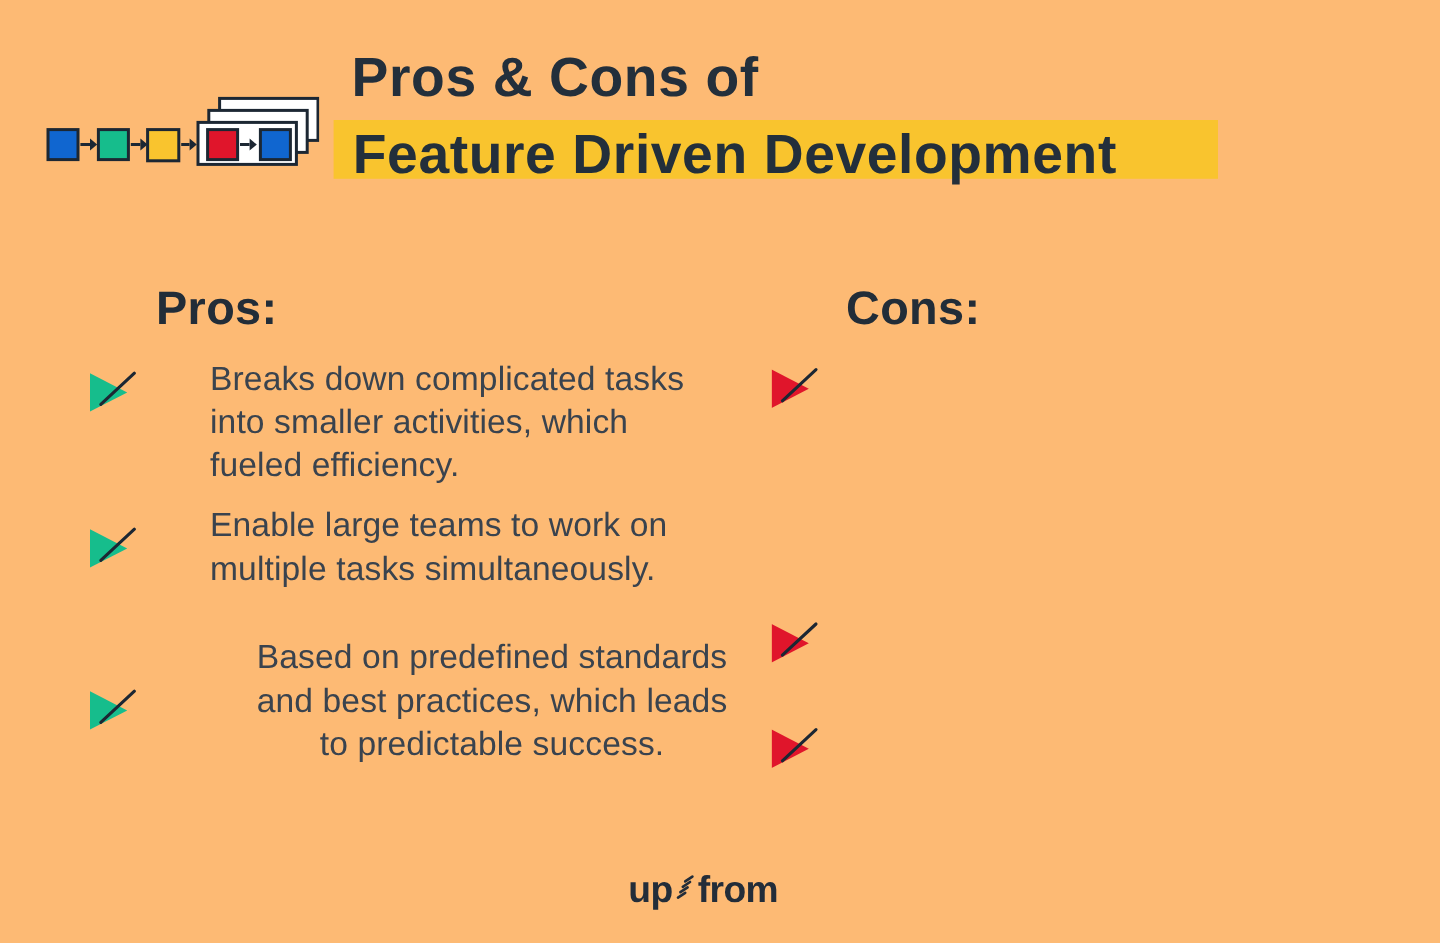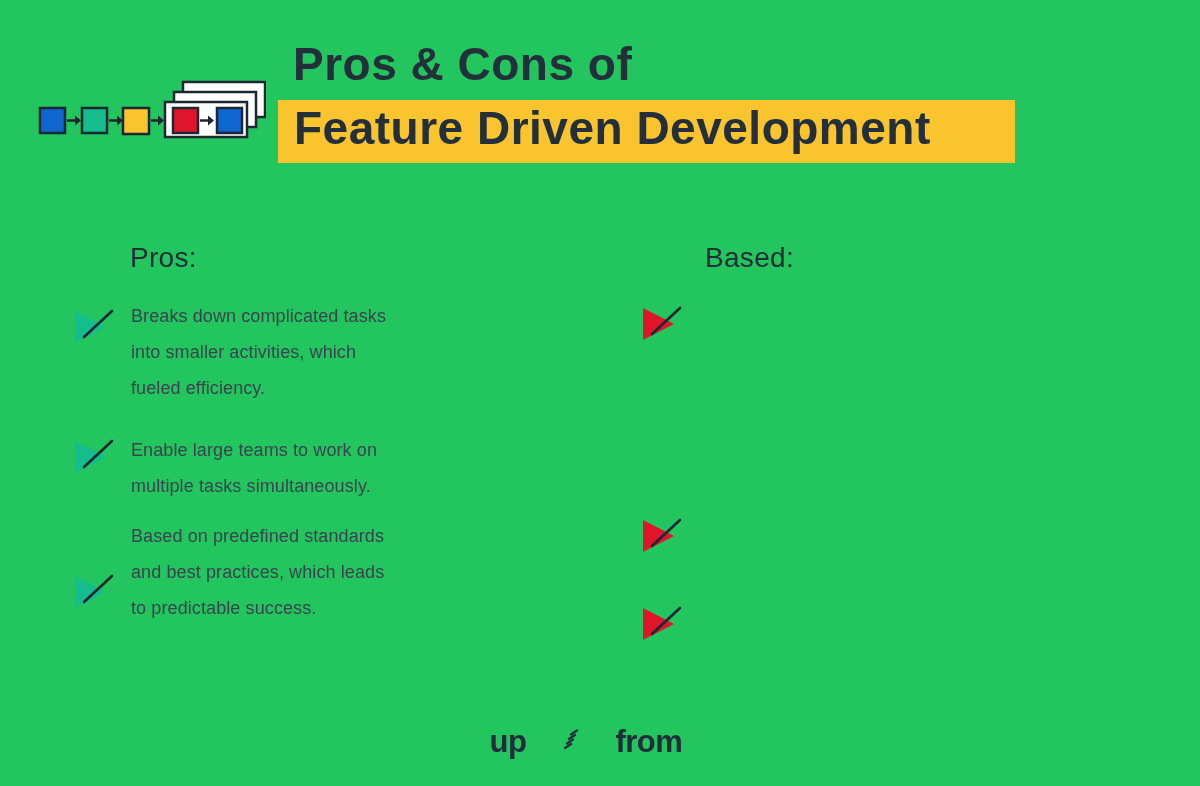--- a/index.html
+++ b/index.html
@@ -1,79 +1,80 @@
 <!DOCTYPE html>
 <html><head>
 <meta charset="utf-8">
 <style>
   * { margin: 0; padding: 0; box-sizing: border-box; }
   html, body { background: #ffffff; }
   .canvas {
     position: relative;
     width: 1200px;
     height: 786px;
-    background: #22c55e;
+    background: #fdba74;
     overflow: hidden;
     font-family: "Liberation Sans", sans-serif;
     color: #3a434e;
   }
   .flow-icon { position: absolute; left: 36px; top: 80px; width: 230px; height: 64px; }
   .flow-icon rect.card { fill: #ffffff; stroke: #1c2733; stroke-width: 2.5; }
   .flow-icon rect.sq { stroke: #1c2733; stroke-width: 2.5; }
   .flow-icon line { stroke: #1c2733; stroke-width: 2.5; }
   .flow-icon polygon.head { fill: #1c2733; }
 
   .title1 {
     position: absolute; left: 293px; top: 36px;
     font-size: 46px; line-height: 57px; font-weight: 700;
     color: #232f3b; letter-spacing: 0.5px; white-space: nowrap;
   }
   .title2-wrap {
     position: absolute; left: 278px; top: 100px;
-    width: 737px; height: 63px;
+    width: 737px; height: 49px;
     background: #f9c42e;
   }
   .title2-wrap span {
     position: absolute; left: 16px; top: 0;
     font-size: 46px; line-height: 57px; font-weight: 700;
     color: #232f3b; letter-spacing: 0.5px; white-space: nowrap;
   }
   .col-heading {
     position: absolute;
-    font-size: 28px; line-height: 34px; font-weight: 400;
+    font-size: 39px; line-height: 34px; font-weight: 700;
     color: #222d38; letter-spacing: 0.3px;
   }
   .pros-h { left: 130px; top: 241px; }
   .cons-h { left: 705px; top: 241px; }
 
   .body-text {
     position: absolute;
-    font-size: 18px; line-height: 36px; font-weight: 400;
+    font-size: 28px; line-height: 36px; font-weight: 400;
     color: #3a434e; letter-spacing: 0.1px;
     white-space: pre-line;
+    margin-left: 44px;
   }
   .pros-1 { left: 131px; top: 298px; width: 470px; }
-  .pros-2 { left: 131px; top: 432px; width: 470px; }
-  .pros-3 { left: 131px; top: 518px; width: 470px; }
+  .pros-2 { left: 131px; top: 420px; width: 470px; }
+  .pros-3 { left: 131px; top: 530px; width: 470px; text-align: center; }
   .cons-1 { left: 706px; top: 298px; width: 470px; }
   .cons-2 { left: 706px; top: 362px; width: 470px; }
   .cons-3 { left: 706px; top: 530px; width: 470px; }
 
   .mark { position: absolute; width: 40px; height: 36px; }
   .mark line { stroke: #1c2733; stroke-width: 2.6; stroke-linecap: round; }
   .g1 { left: 75px;  top: 308px; }
   .g2 { left: 75px;  top: 438px; }
   .g3 { left: 75px;  top: 573px; }
   .r1 { left: 643px; top: 305px; }
   .r2 { left: 643px; top: 517px; }
   .r3 { left: 643px; top: 605px; }
 
   .logo {
     position: absolute; left: 0; top: 724px; width: 1172px;
-    display: flex; align-items: center; justify-content: center; gap: 34px;
+    display: flex; align-items: center; justify-content: center;
   }
   .logo .word {
     font-size: 31px; font-weight: 700; color: #232d39; letter-spacing: -0.5px;
   }
   .logo .squiggle { width: 16px; height: 22px; margin: 0 2px 4px 3px; }
   .logo .squiggle line { stroke: #232d39; stroke-width: 2.2; stroke-linecap: round; }
 </style>
 </head>
 <body>
 
@@ -97,21 +98,21 @@
     <polygon class="head" points="172,35.5 172,45.5 178,40.5"></polygon>
     <rect class="sq" x="181" y="28" width="25" height="25" fill="#1066d0"></rect>
   </svg>
 
   <div class="title1">Pros &amp; Cons of</div>
   <div class="title2-wrap" style="background-color: rgb(249, 196, 46);">
     <span>Feature Driven Development</span>
   </div>
 
   <div class="col-heading pros-h">Pros:</div>
-  <div class="col-heading cons-h">Based:</div>
+  <div class="col-heading cons-h">Cons:</div>
 
   <svg class="mark g1" viewBox="0 0 40 36">
     <polygon points="0,3 31,19 0,35" fill="#16bd8c"></polygon>
     <line x1="9" y1="29" x2="37" y2="3"></line>
   </svg>
   <svg class="mark g2" viewBox="0 0 40 36">
     <polygon points="0,3 31,19 0,35" fill="#16bd8c"></polygon>
     <line x1="9" y1="29" x2="37" y2="3"></line>
   </svg>
   <svg class="mark g3" viewBox="0 0 40 36">

